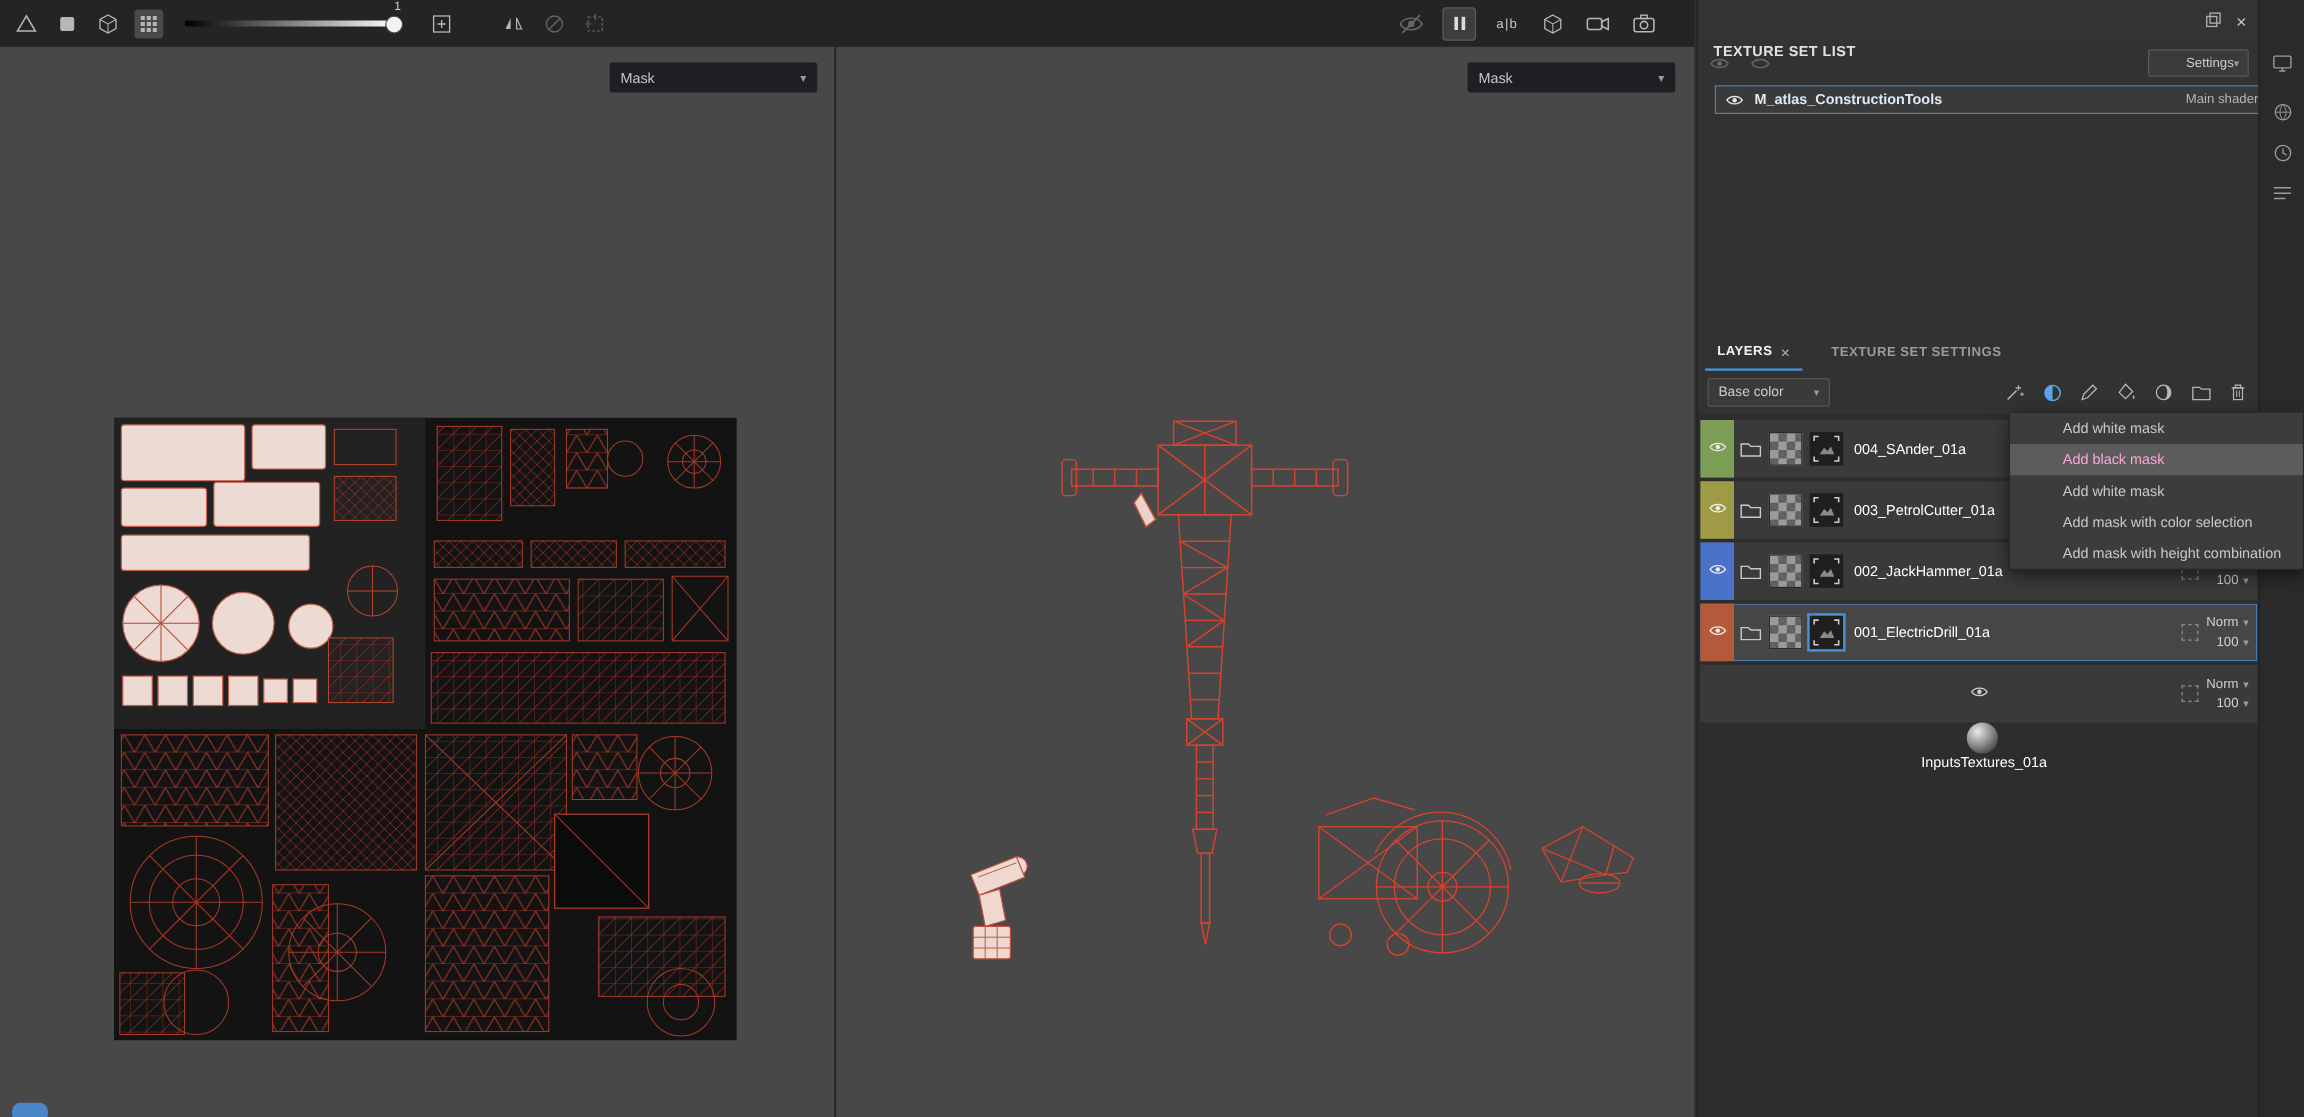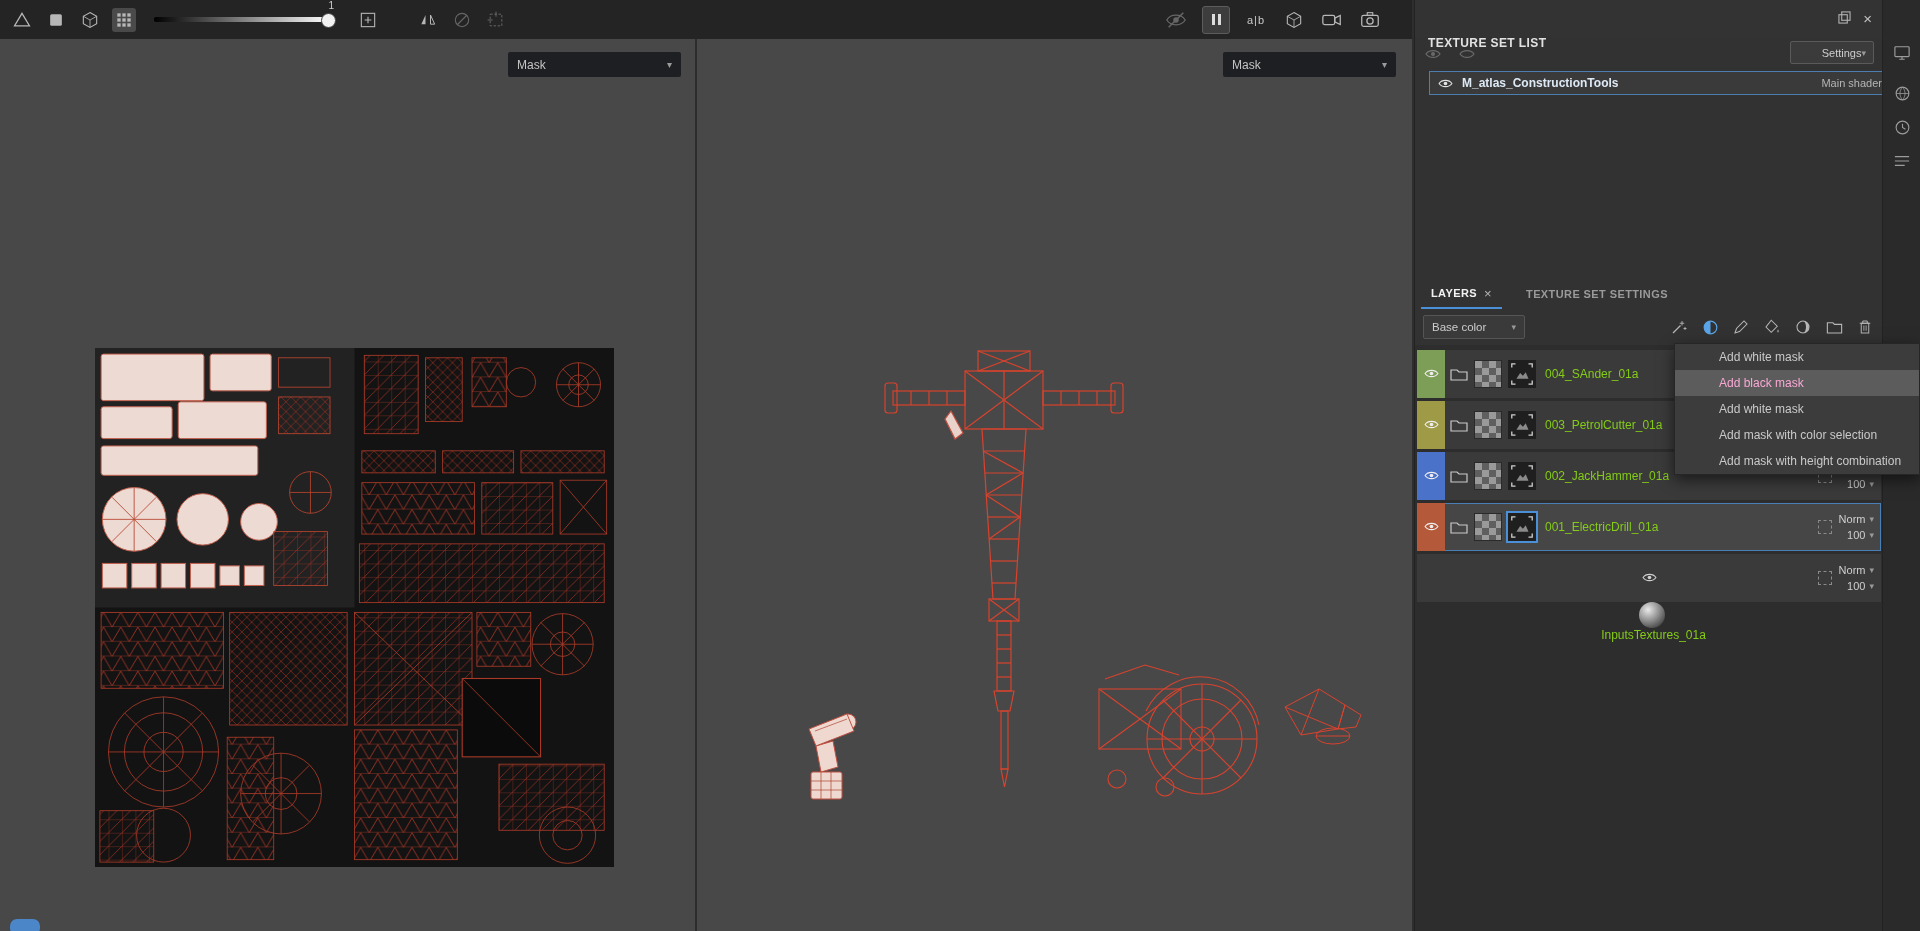--- a/index.html
+++ b/index.html
@@ -93,21 +93,21 @@
   .lr-checker{margin-left:6px;width:26px;height:26px;flex:none;border:1px solid #2a2a2a;
     background-color:#9a9a9a;
     background-image:linear-gradient(45deg,#5f5f5f 25%,transparent 25%,transparent 75%,#5f5f5f 75%),
                      linear-gradient(45deg,#5f5f5f 25%,transparent 25%,transparent 75%,#5f5f5f 75%);
     background-position:0 0,7px 7px;background-size:14px 14px;}
   .lr-photo{margin-left:6px;width:28px;height:28px;background:#1f1f1f;flex:none;display:flex;
             align-items:center;justify-content:center;}
   .lr-photo.selthumb{outline:2px solid #4a90d9;}
   .lr-sphere{margin-left:6px;width:26px;height:26px;border-radius:50%;flex:none;
     background:radial-gradient(circle at 35% 30%,#e9e9e9,#8f8f8f 45%,#3c3c3c 85%);}
-  .lr-name{margin-left:9px;font-size:12px;color:#84cc16;white-space:nowrap;}
+  .lr-name{margin-left:9px;font-size:12px;color:#ffffff;white-space:nowrap;}
   .lr-ctl{position:absolute;right:7px;top:0;height:100%;display:flex;align-items:center;gap:7px;}
   .dashed{width:12px;height:12px;border:1px dashed #8a8a8a;}
   .stack{display:flex;flex-direction:column;align-items:flex-end;gap:4px;}
   .ddmini{display:flex;align-items:center;gap:4px;font-size:11px;color:#cfcfcf;}
   .ddmini .chv{color:#999;font-size:9px;}
 
   
   .menu{position:absolute;left:1674px;top:343px;width:244px;background:#3c3c3c;
         border:1px solid #262626;box-shadow:0 5px 14px rgba(0,0,0,.55);z-index:60;}
   .menu-item{height:26px;line-height:26px;padding-left:44px;font-size:12px;color:#c9c9c9;

